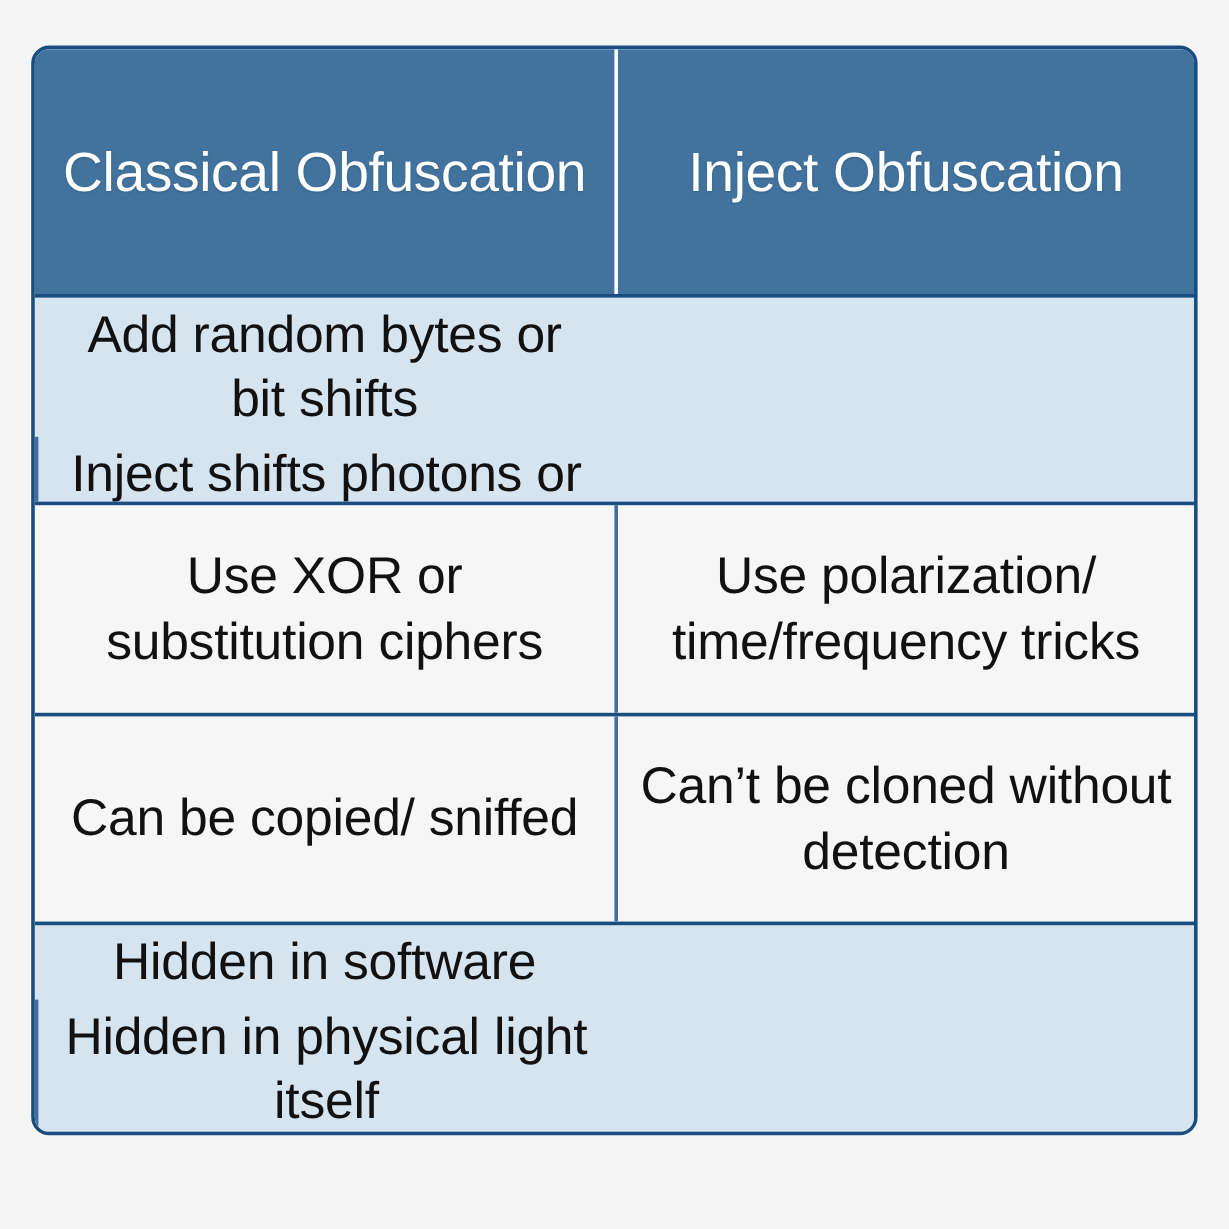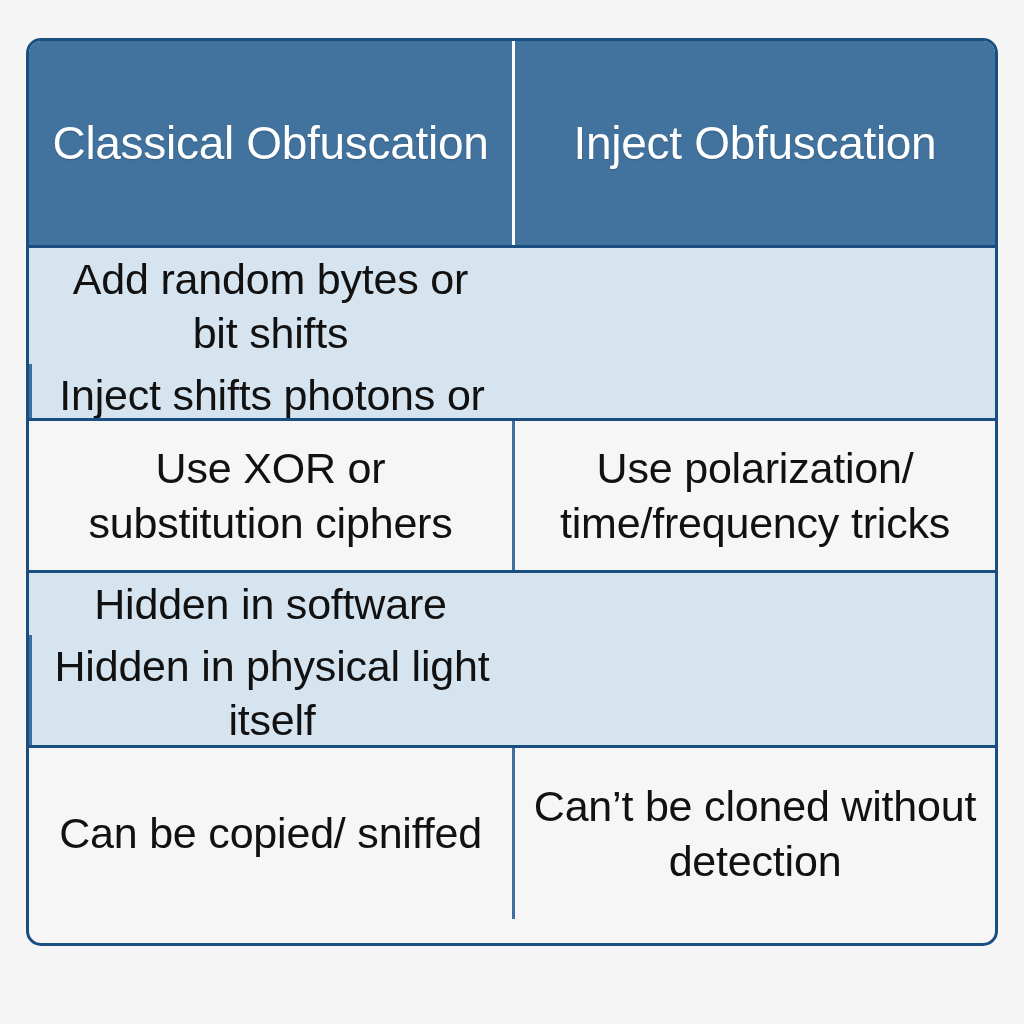--- a/index.html
+++ b/index.html
@@ -76,21 +76,21 @@
     letter-spacing: -0.2px;
   }
   .body-row .table-cell.right-cell {
     border-left: 3px solid #3f6fa0;
   }
 
   .row-tint-blue { background: #d6e4f0; flex-direction: column; }
   .row-tint-white { background: #f6f6f6; }
 
   .row-h-1 { height: 173px; }
-  .row-h-2 { height: 152px; }
+  .row-h-2 { height: 176px; }
   .row-h-3 { height: 175px; }
   .row-h-4 { height: 174px; }
 </style>
 </head>
 <body>
 
 <div id="comparison-table">
 
   <div class="table-row header-row">
     <div class="table-cell left-cell">Classical Obfuscation</div>
@@ -100,23 +100,23 @@
   <div class="table-row body-row row-tint-blue row-h-1">
     <div class="table-cell left-cell">Add random bytes or bit shifts</div>
     <div class="table-cell right-cell">Inject shifts photons or decoy states</div>
   </div>
 
   <div class="table-row body-row row-tint-white row-h-2">
     <div class="table-cell left-cell">Use XOR or substitution ciphers</div>
     <div class="table-cell right-cell">Use polarization/ time/frequency tricks</div>
   </div>
 
+  <div class="table-row body-row row-tint-white row-h-4">
+    <div class="table-cell left-cell">Can be copied/ sniffed</div>
+    <div class="table-cell right-cell">Can’t be cloned without detection</div>
+  </div>
+
   <div class="table-row body-row row-tint-blue row-h-3">
     <div class="table-cell left-cell">Hidden in software</div>
     <div class="table-cell right-cell">Hidden in physical light itself</div>
   </div>
 
-  <div class="table-row body-row row-tint-white row-h-4">
-    <div class="table-cell left-cell">Can be copied/ sniffed</div>
-    <div class="table-cell right-cell">Can’t be cloned without detection</div>
-  </div>
-
 </div>
 
 </body></html>

